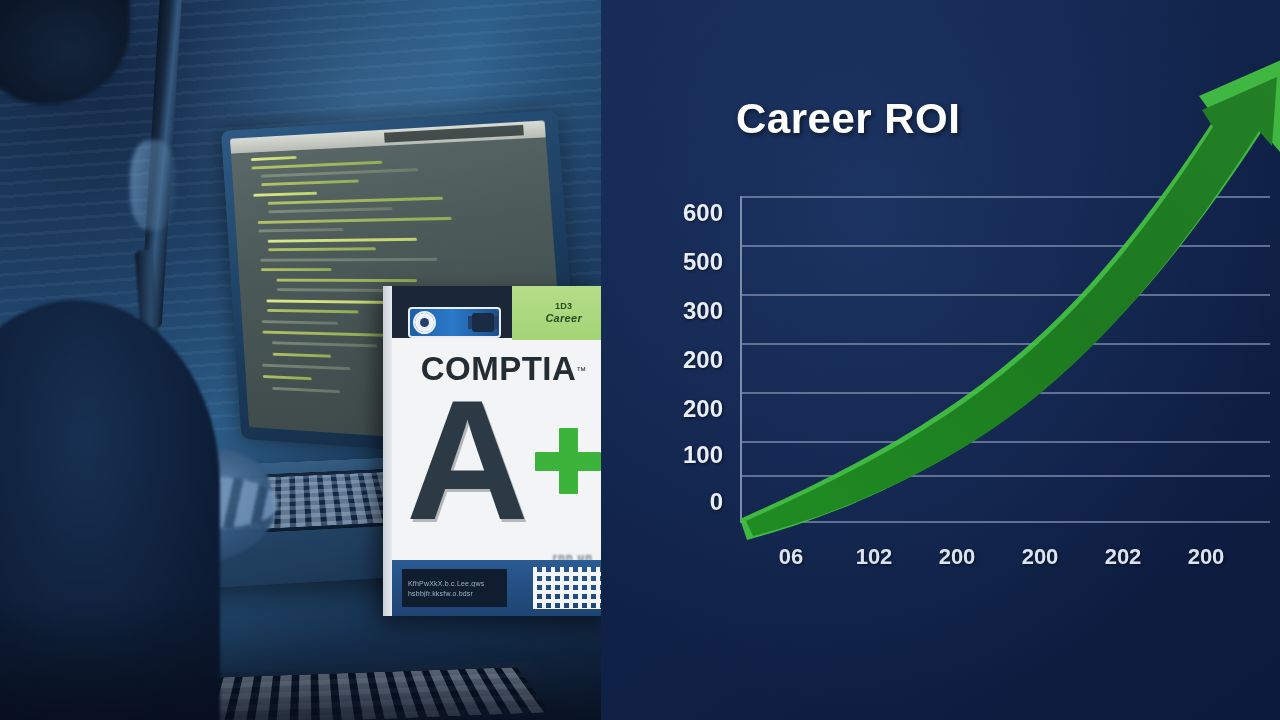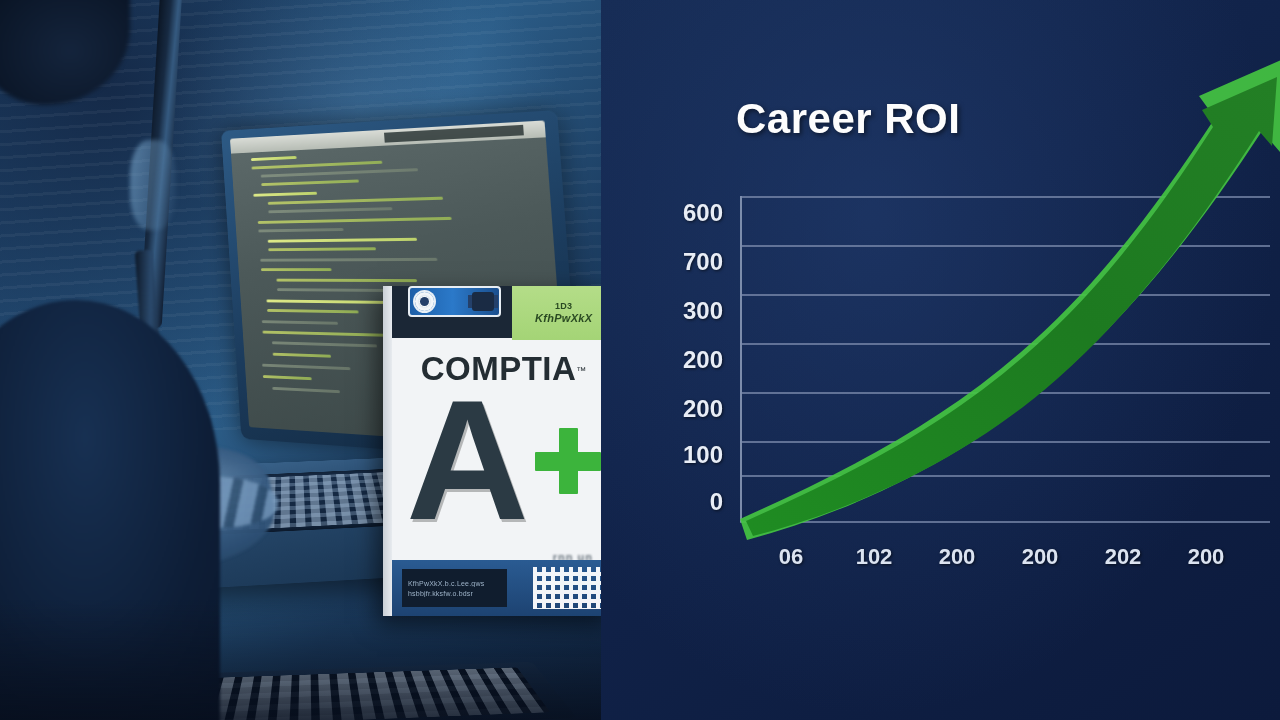--- a/index.html
+++ b/index.html
@@ -158,21 +158,21 @@
   #book-spine{
     position:absolute; left:0; top:0; width:11px; height:100%;
     background:linear-gradient(90deg,#c9cfd6,#eef1f4);
   }
   #book-face{
     position:absolute; left:9px; top:0; right:0; bottom:0;
     background:#f2f4f6; overflow:hidden;
   }
   #book-header{
     position:absolute; left:0; top:0; width:100%; height:52px;
-    background:#1b2736; display:flex; align-items:flex-start;text-decoration:underline;
+    background:#1b2736; display:flex; align-items:flex-end;text-decoration:underline;
   }
   #book-badge{
     position:relative; margin-left:16px; width:93px; height:31px;
     background:linear-gradient(90deg,#1d5fa8 0%,#2b79c9 48%,#1b4f8e 100%);
     border-radius:4px; border:2px solid #e8eef4;
     display:flex; align-items:center; justify-content:space-between;
     padding:0 5px; overflow:hidden;
   }
   .badge-cog{
     width:19px; height:19px; border-radius:50%;
@@ -368,21 +368,21 @@
     <div id="book-spine"></div>
     <div id="book-face">
 
       <div id="book-header">
         <div id="book-badge">
           <span class="badge-cog"></span>
           <span class="badge-chip"></span>
         </div>
         <div id="book-header-green">
           <span class="hdr-green-txt small">1D3</span>
-          <span class="hdr-green-txt">KfhPwXkX</span>
+          <span class="hdr-green-txt">Career</span>
         </div>
       </div>
 
       <div id="brand-row">
         <span id="brand-text">COMPTIA</span><span id="brand-tm">™</span>
       </div>
 
       <div id="aplus-row">
         <span id="letter-a">A</span>
         <span id="plus-mark"></span>
@@ -400,21 +400,21 @@
 
     </div>
   </div>
 
   <div id="chart-panel">
     <div id="chart-vignette"></div>
 
     <div id="chart-title">Career ROI</div>
 
     <div class="ylabel" style="left:60px;top:199px;">600</div>
-    <div class="ylabel" style="left:60px;top:248px;">700</div>
+    <div class="ylabel" style="left:60px;top:248px;">500</div>
     <div class="ylabel" style="left:60px;top:297px;">300</div>
     <div class="ylabel" style="left:60px;top:346px;">200</div>
     <div class="ylabel" style="left:60px;top:395px;">200</div>
     <div class="ylabel" style="left:60px;top:441px;">100</div>
     <div class="ylabel" style="left:60px;top:488px;">0</div>
 
     <div id="plot">
       <div id="y-axis-line"></div>
       <div class="gridline" style="top:0px;"></div>
       <div class="gridline" style="top:49px;"></div>

